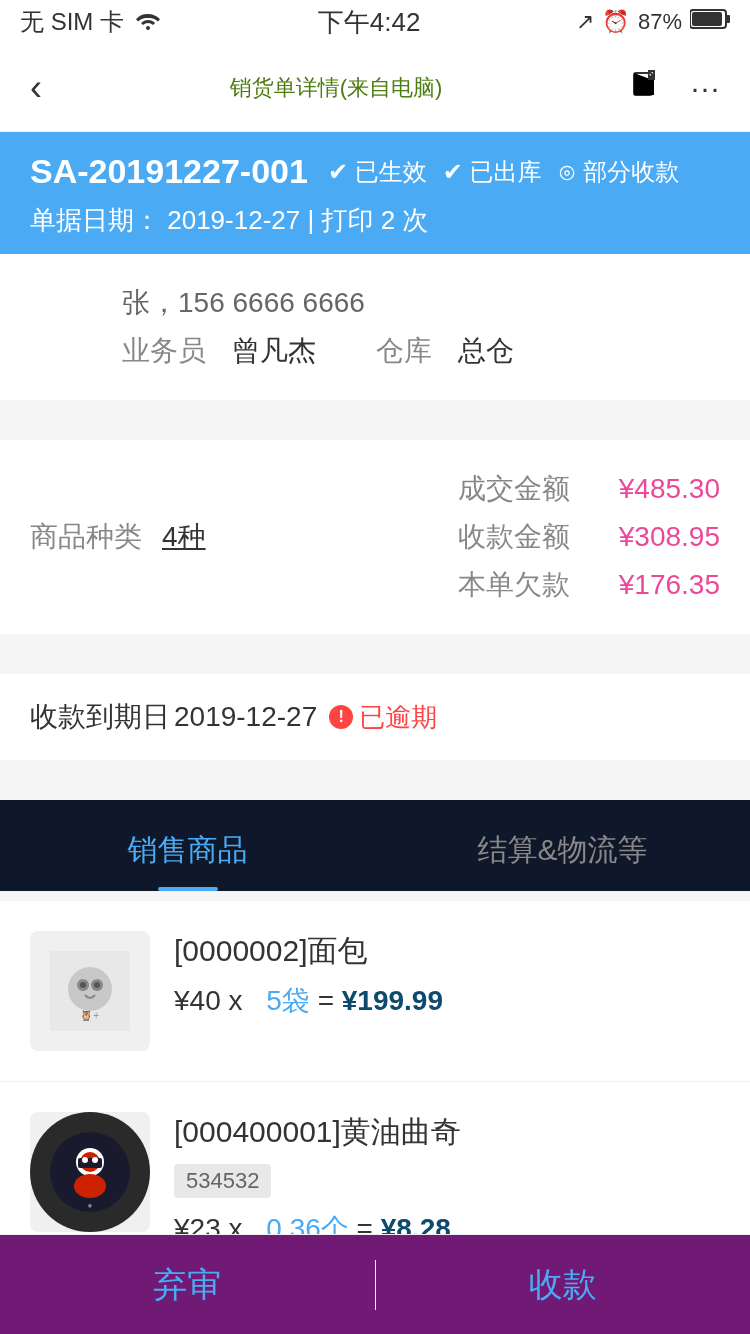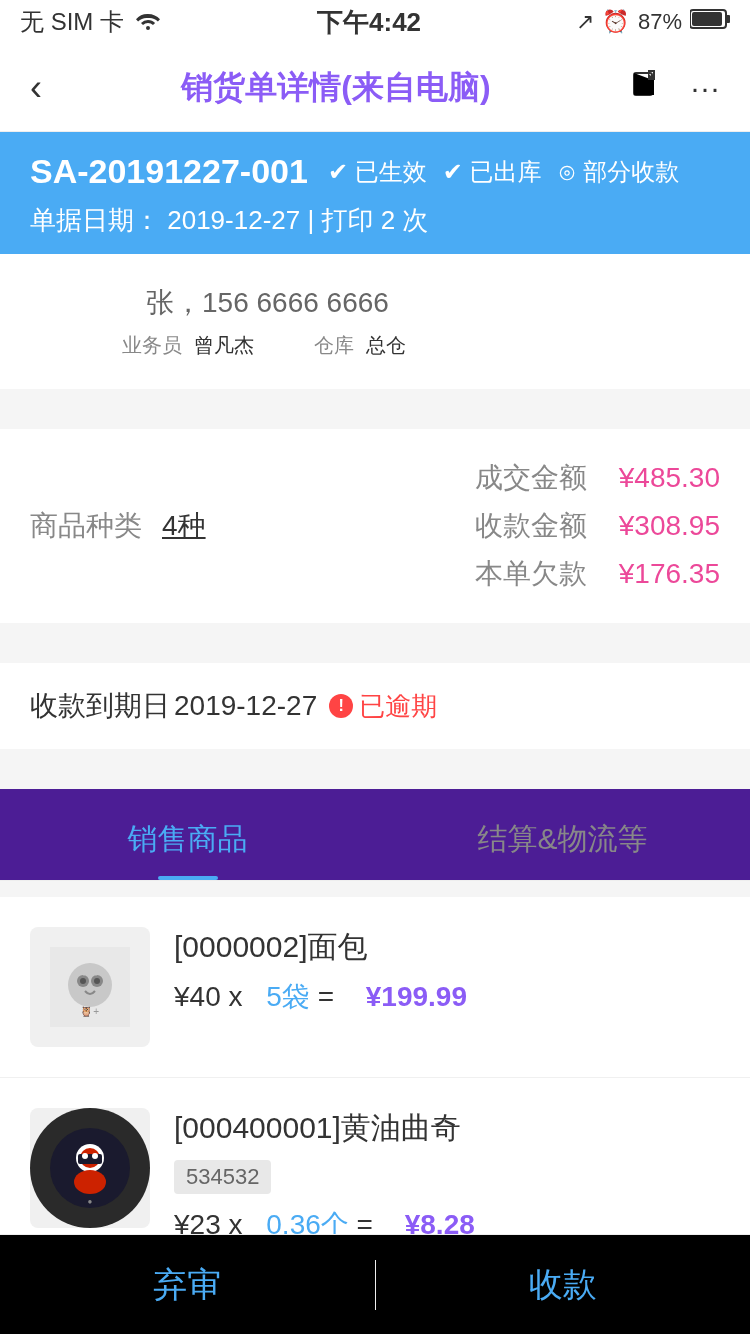--- a/index.html
+++ b/index.html
@@ -18,42 +18,42 @@
       height: 44px;
       background: #fff;
       display: flex;
       align-items: center;
       justify-content: space-between;
       padding: 8px 20px;
       font-size: 24px;
       font-weight: 500;
     }
     .status-left { display: flex; align-items: center; gap: 10px; }
-    .status-center { font-weight: 700; font-size: 26px; }
+    .status-center { font-weight: 400; font-size: 26px; }
     .status-right { display: flex; align-items: center; gap: 8px; font-size: 22px; }
 
     
     .nav-bar {
       height: 88px;
       background: #fff;
       display: flex;
       align-items: center;
       justify-content: space-between;
       padding: 0 30px;
       border-bottom: 1px solid #eee;
     }
     .nav-back {
       font-size: 36px;
       color: #333;
       cursor: pointer;
     }
     .nav-title {
-      font-size: 32px;
-      font-weight: 700;
-      color: #8b5cf6;
+      font-size: 22px;
+      font-weight: 400;
+      color: #4d7c0f;
     }
     .nav-right {
       display: flex;
       align-items: center;
       gap: 30px;
     }
     .nav-icon {
       font-size: 30px;
       color: #333;
     }
@@ -119,35 +119,35 @@
     }
     .avatar-svg { width: 100%; height: 100%; }
     .customer-name {
       font-size: 40px;
       font-weight: 600;
       color: #333;
     }
     .customer-sub {
       font-size: 28px;
       color: #666;
-      margin-left: 116px;
+      margin-left: 92px;
       margin-bottom: 10px;
     }
     .customer-meta {
       display: flex;
       align-items: center;
       margin-left: 92px;
       gap: 60px;
       margin-top: 8px;
     }
     .meta-item {
       display: flex;
       align-items: center;
-      gap: 12px;
-      font-size: 20px;
+      gap: 26px;
+      font-size: 28px;
       color: #333;
     }
     .meta-label { color: #888; }
 
     
     .stats-section {
       background: #fff;
       padding: 30px;
       margin-bottom: 20px;
     }
@@ -167,21 +167,21 @@
     .stats-right {
       display: flex;
       flex-direction: column;
       gap: 10px;
       text-align: right;
     }
     .stat-row {
       display: flex;
       justify-content: flex-end;
       align-items: center;
-      gap: 13px;
+      gap: 30px;
       font-size: 28px;
     }
     .stat-name { color: #888; }
     .stat-val { color: #ec4899; font-weight: 500; min-width: 120px; text-align: right; }
 
     
     .due-section {
       background: #fff;
       padding: 24px 30px;
       margin-bottom: 20px;
@@ -207,22 +207,22 @@
       display: flex;
       align-items: center;
       justify-content: center;
       color: #fff;
       font-size: 16px;
       font-weight: 700;
     }
 
     
     .tabs-section {
-      background: #4c1d95;
-      margin-bottom: 16px;
+      background: #0f172a;
+      margin-bottom: 9px;
     }
     .tabs {
       display: flex;
       border-bottom: 1px solid #eee;
     }
     .tab {
       flex: 1;
       text-align: center;
       padding: 30px 0 20px;
       font-size: 30px;
@@ -283,30 +283,30 @@
       font-size: 22px;
       padding: 4px 12px;
       border-radius: 4px;
       margin-bottom: 12px;
     }
     .product-price-row {
       font-size: 28px;
       color: #333;
     }
     .price-qty { color: #4AABF4; margin-left: 16px; }
-    .price-total { color: #8b5cf6; font-weight: 600; margin-left: 24px; }
+    .price-total { color: #0c4a6e; font-weight: 600; }
 
     
     .bottom-bar {
       position: fixed;
       bottom: 0;
       left: 0;
       width: 750px;
       height: 100px;
-      background: #000000;
+      background: #701a75;
       border-top: 1px solid #eee;
       display: flex;
       align-items: center;
     }
     .bottom-btn {
       flex: 1;
       text-align: center;
       font-size: 34px;
       color: #4AABF4;
       cursor: pointer;

